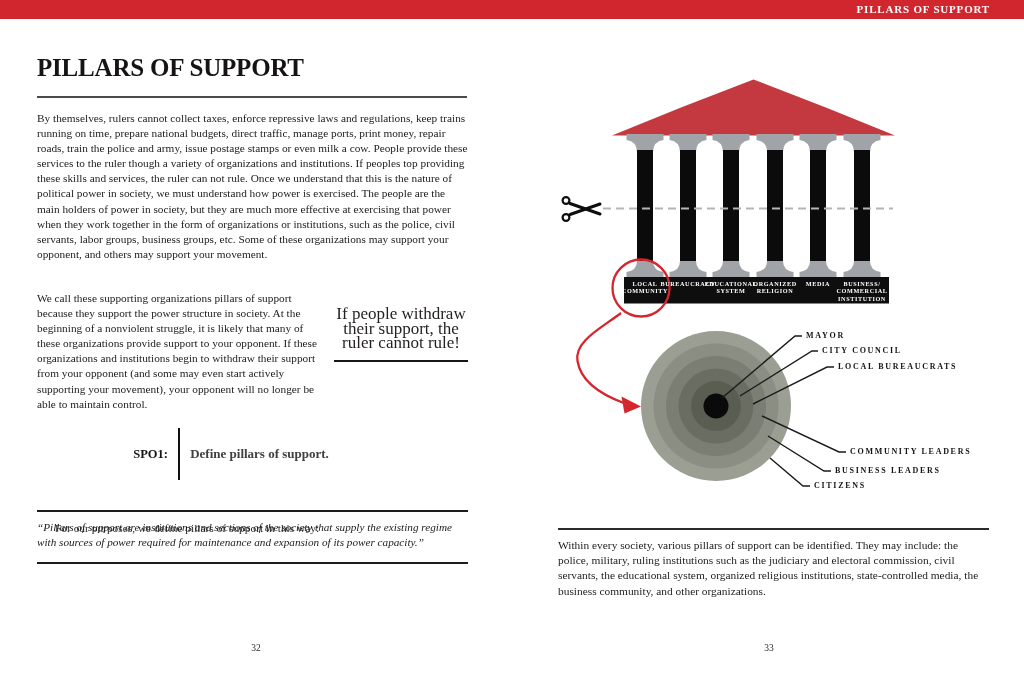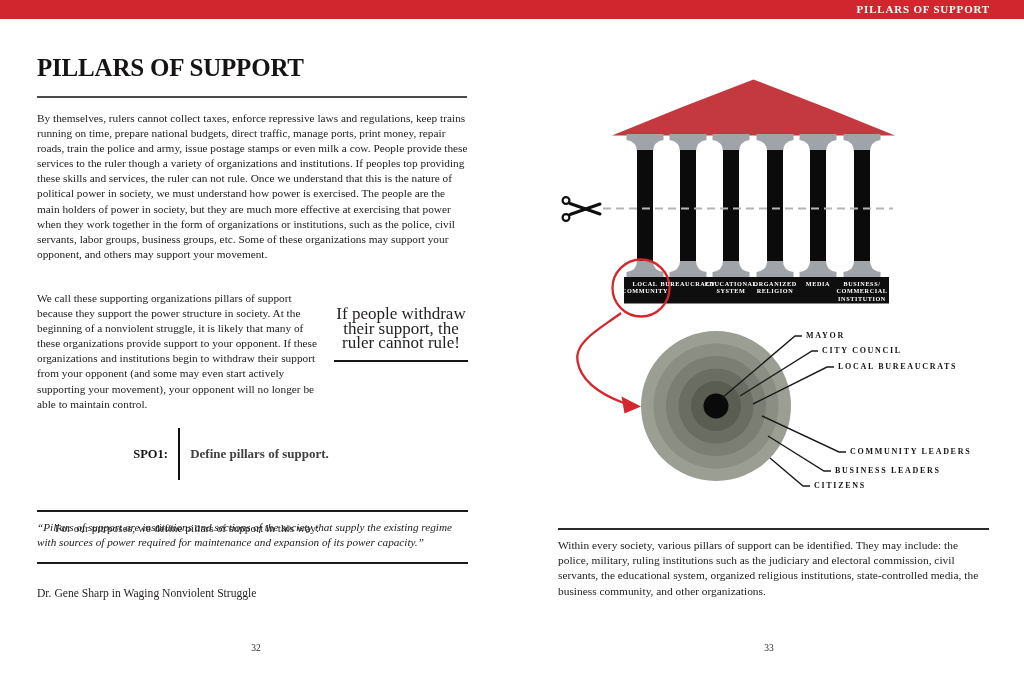--- a/index.html
+++ b/index.html
@@ -67,21 +67,20 @@
     <div class="spo-row">
       <div class="spo-label">SPO1:</div>
       <div class="spo-divider"></div>
       <div class="spo-text">Define pillars of support.</div>
     </div>
 
     <p class="define-intro">For our purposes, we define pillars of support in this way:</p>
     <div class="quote-box">
       <p class="quote">“Pillars of support are institutions and sections of the society that supply the existing regime with sources of power required for maintenance and expansion of its power capacity.”</p>
     </div>
-    <p class="attribution">Dr. Gene Sharp in Waging Nonviolent Struggle</p>
   </div>
 
   <div class="page-num pn-left">32</div>
   <div class="page-num pn-right">33</div>
 
   <svg class="diagram" width="1024" height="677" viewBox="0 0 1024 677">
 
     <path d="M 612 135.5 Q 683 106 753.5 79.5 Q 824 106 895 135.5 Z" fill="#c4383f"></path>
 
     <g fill="#a0a3a8">

